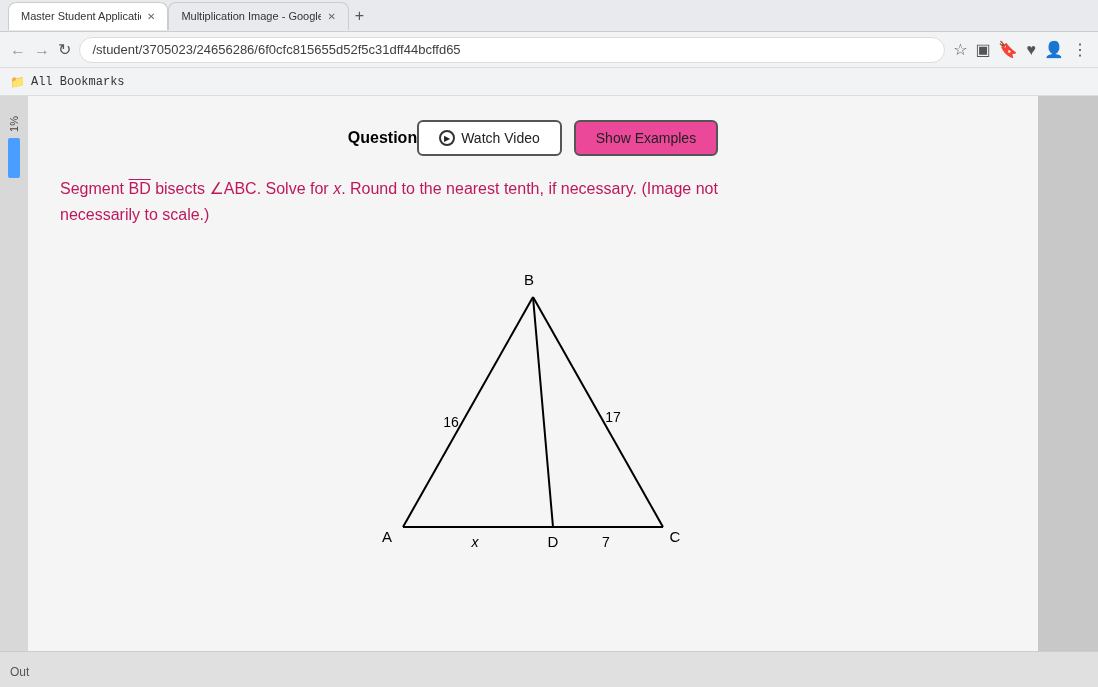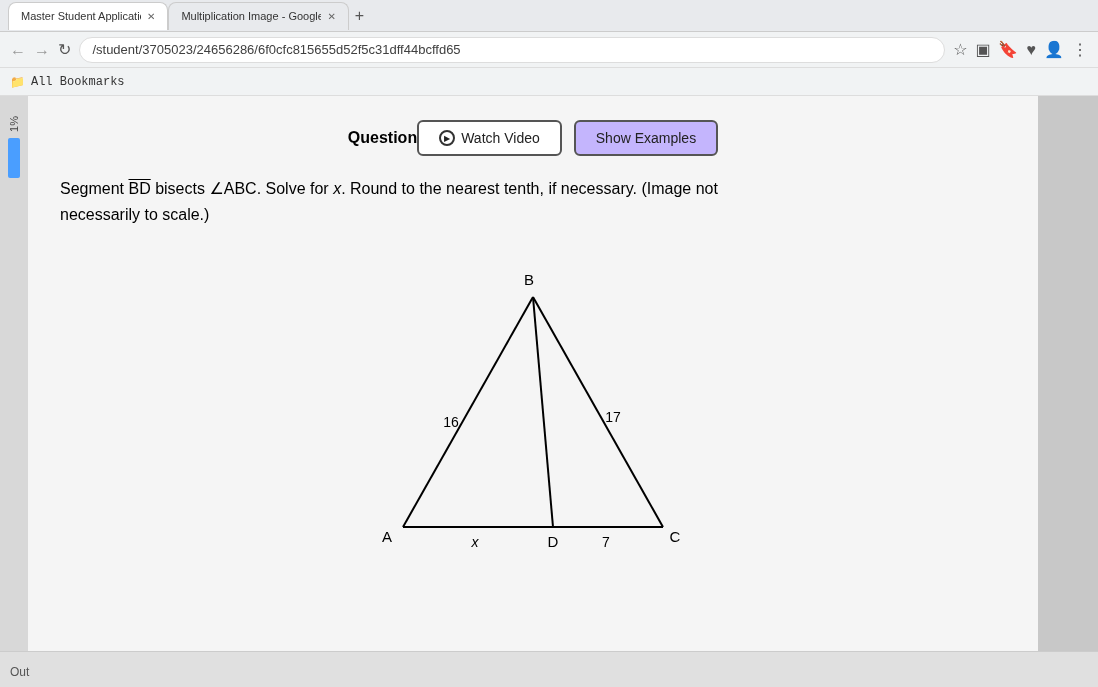--- a/index.html
+++ b/index.html
@@ -141,29 +141,29 @@
       display: flex;
       align-items: center;
       justify-content: center;
       font-size: 8px;
     }
     .btn-show-examples {
       border: 2px solid #555;
       border-radius: 6px;
       padding: 8px 20px;
       font-size: 14px;
-      background: #c4b5fd;
+      background: #ec4899;
       cursor: pointer;
       color: #222;
     }
 
     
     .problem-text {
       font-size: 16px;
-      color: #000000;
+      color: #be185d;
       line-height: 1.6;
       margin-bottom: 30px;
       max-width: 700px;
     }
     .overline {
       text-decoration: overline;
       font-style: normal;
     }
 
     

